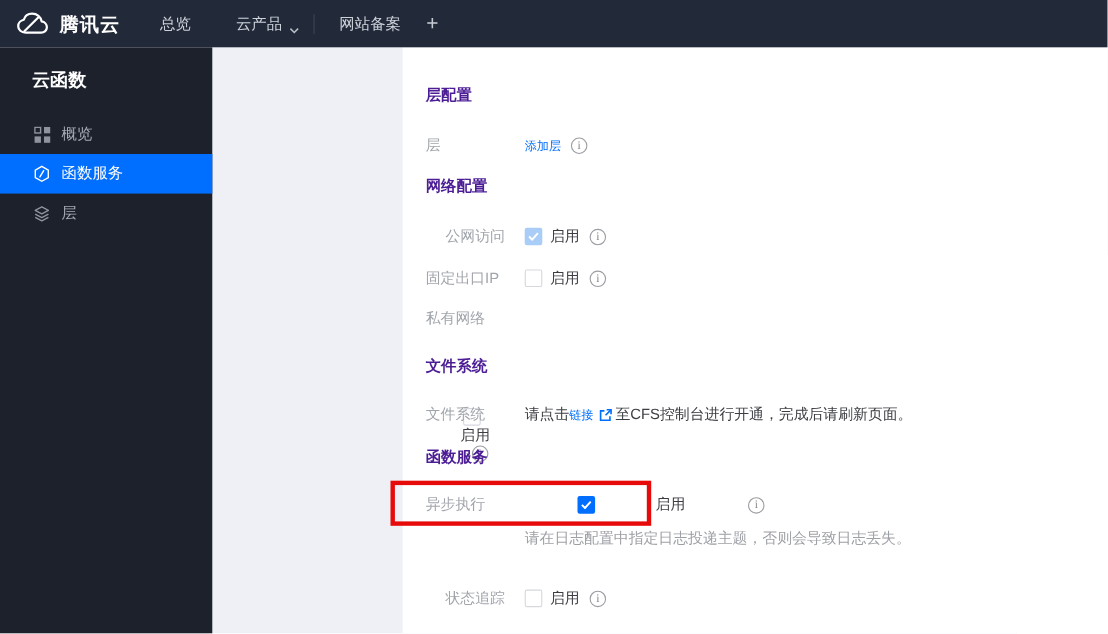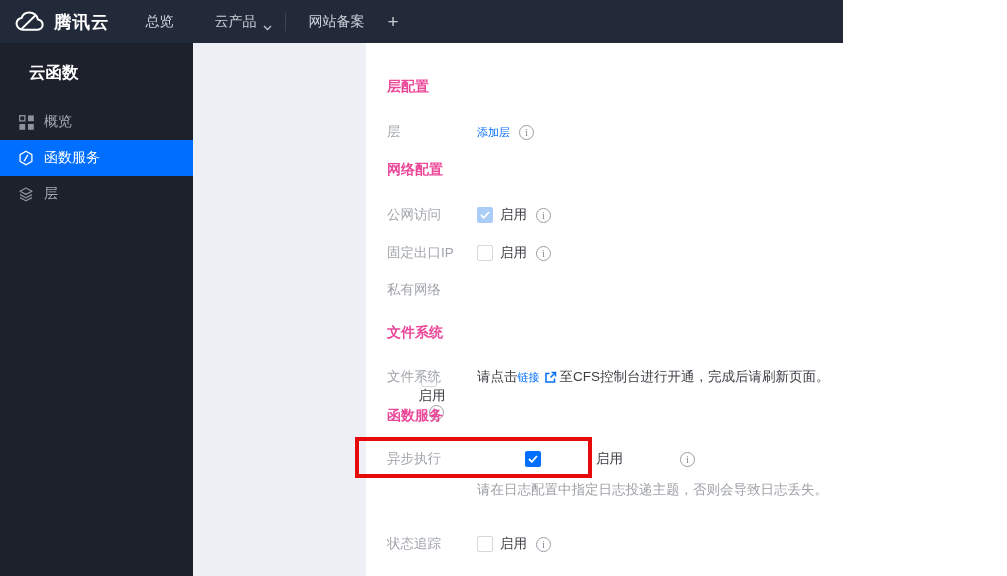--- a/index.html
+++ b/index.html
@@ -1,49 +1,49 @@
 <!DOCTYPE html>
 <html><head>
 <meta charset="utf-8">
 <style>
   * { margin:0; padding:0; box-sizing:border-box; }
   html,body { width:1007px; height:576px; overflow:hidden; background:#fff;
     font-family:"Liberation Sans","DejaVu Sans",sans-serif; }
   body { position:relative; }
 
   
-  .topbar { position:absolute; left:0; top:0; width:843px; height:43px;
+  .topbar { position:absolute; left:0; top:0; width:1007px; height:43px;
     background:#222a3a; display:flex; align-items:center; padding-left:14px; z-index:20; }
   .brand { display:flex; align-items:center; cursor:pointer; }
   .brand-name { color:#fff; font-size:17.5px; font-weight:bold; margin-left:9px; letter-spacing:1px; }
   .topnav-item { color:#ced2da; font-size:14px; cursor:pointer; display:flex; align-items:center; }
   .nav-overview { margin-left:36px; }
   .nav-products { margin-left:41px; }
   .caret { margin-left:6px; display:inline-block; width:8px; height:8px; }
   .topnav-divider { width:1px; height:18px; background:#3c4454; margin-left:14px; }
   .nav-beian { margin-left:23px; }
   .nav-plus { margin-left:23px; font-size:19px; color:#c6cad2; font-weight:400; }
 
   
   .sidebar { position:absolute; left:0; top:43px; width:193px; height:533px; background:#1c212c; z-index:10; }
   .sidebar-title { color:#fff; font-size:16.5px; font-weight:bold; padding:19px 0 0 18px; height:41px;margin-left:11px; }
   .side-nav { margin-top:20px; }
-  .side-item { height:36px; display:flex; align-items:center; padding-left:18px;
+  .side-item { height:36px; display:flex; align-items:center; padding-left:30px;
     color:#a7abb4; font-size:14px; cursor:pointer; }
   .side-item .sicon { width:16px; height:16px; margin-right:10px; display:inline-flex;
     align-items:center; justify-content:center; color:#8e939d; }
   .side-item.active { background:#006eff; color:#fff;text-align:center; }
   .side-item.active .sicon { color:#fff; }
 
   
   .content-gray { position:absolute; left:193px; top:43px; width:814px; height:533px; background:#eef0f5; }
   .content-white { position:absolute; left:366px; top:43px; width:641px; height:533px; background:#fff; }
 
   
-  .sec-heading { position:absolute; left:387px; font-size:14px; font-weight:bold; color:#ec4899; z-index:12; }
+  .sec-heading { position:absolute; left:387px; font-size:14px; font-weight:bold; color:#4c1d95; z-index:12; }
   .frow { position:absolute; left:387px; height:20px; display:flex; align-items:center; z-index:12; }
   .flabel { width:90px; font-size:13.5px; color:#a1a5ab; flex:0 0 90px; }
   .fval { font-size:13.5px; color:#3c3e43; display:flex; align-items:center; }
   a.blue-link { color:#006eff; text-decoration:none; font-size:11px; cursor:pointer; }
   .cb { width:16px; height:16px; border-radius:2px; margin-right:7px; display:inline-flex;
     align-items:center; justify-content:center; cursor:pointer; flex:0 0 16px; }
   .cb.unchecked { background:#fff; border:1px solid #d5d8dd; }
   .cb.checked { background:#006eff; }
   .cb.checked-disabled { background:#a9cdf7; }
   .info-icon { width:15px; height:15px; border:1px solid #9a9da3; border-radius:50%;
@@ -124,21 +124,21 @@
 <div class="sec-heading" style="top:78px;">层配置</div>
 
 <div class="frow" style="top:122px;">
   <span class="flabel">层</span>
   <a class="blue-link">添加层</a>
   <span class="info-icon">i</span>
 </div>
 
 <div class="sec-heading" style="top:161px;">网络配置</div>
 
-<div class="frow" style="top:205px;">
+<div class="frow" style="top:205px;text-align:center;">
   <span class="flabel">公网访问</span>
   <span class="cb checked-disabled">
     <svg width="10" height="8" viewBox="0 0 10 8">
         <polyline points="1,4 3.8,6.8 9,1" fill="none" stroke="#fff" stroke-width="1.8"></polyline>
       </svg>
   </span>
   <span class="fval">启用</span>
   <span class="info-icon">i</span>
 </div>
 
@@ -184,20 +184,20 @@
       </svg>
   </span>
   <span class="fval">启用</span>
   <span class="info-icon">i</span>
 </div>
 
 <div class="help-text">
   <div>请在日志配置中指定日志投递主题，否则会导致日志丢失。</div>
 </div>
 
-<div class="frow" style="top:534px;">
+<div class="frow" style="top:534px;text-align:center;">
   <span class="flabel">状态追踪</span>
   <span class="cb unchecked"></span>
   <span class="fval">启用</span>
   <span class="info-icon">i</span>
 </div>
 
 <div class="annotation-box"></div>
 
 </body></html>

